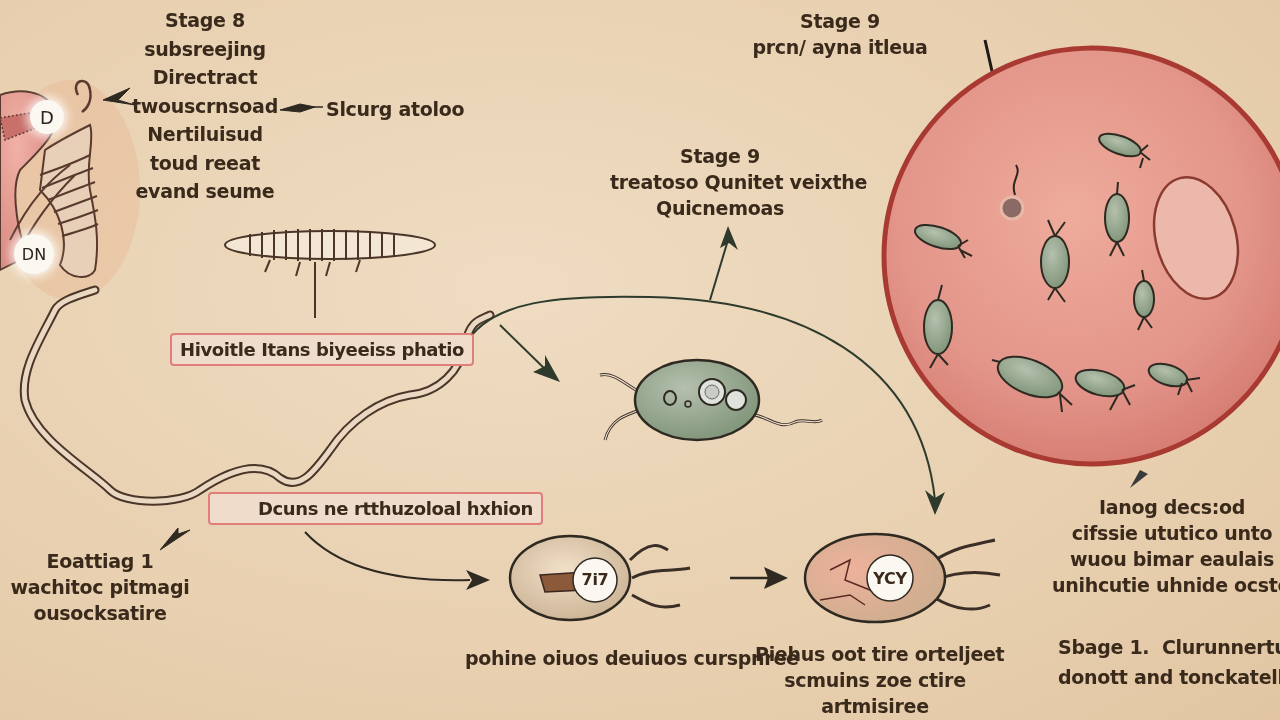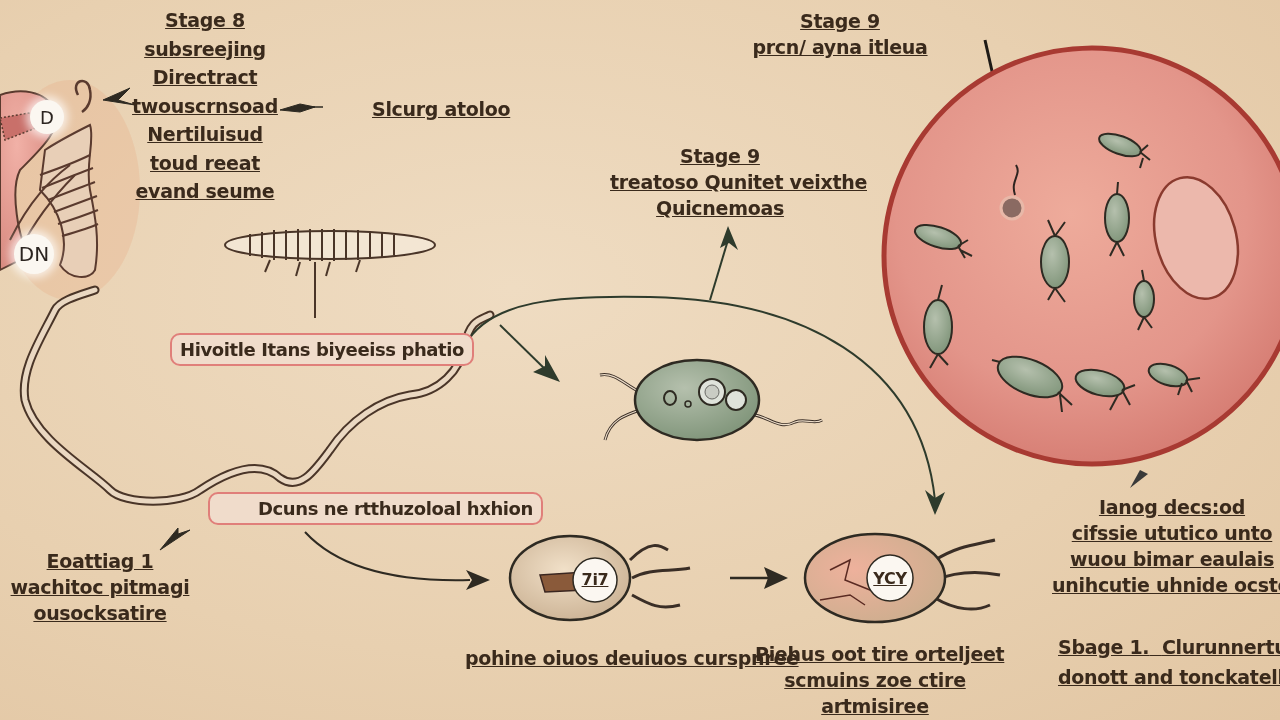--- a/index.html
+++ b/index.html
@@ -6,26 +6,26 @@
   body {
     width:1280px; height:720px; overflow:hidden; position:relative;
     background: radial-gradient(ellipse at 40% 40%, #efdcc2 0%, #e8d0b0 60%, #e2c6a3 100%);
     font-family: "Liberation Sans", sans-serif;
     color:#3a2a1c;
   }
   .art { position:absolute; left:0; top:0; width:1280px; height:720px; }
   .txt {
     position:absolute; text-align:center; font-weight:bold;
     font-family: "DejaVu Sans", sans-serif; letter-spacing:-0.3px;
-    color:#3a2a1c; font-size:19px; line-height:26px; white-space:nowrap;text-decoration:underline;
+    color:#3a2a1c; font-size:19px; line-height:26px; white-space:nowrap;
   }
   .txt div { margin:0; }
   .box {
     position:absolute; background:#f0dccb; border:2px solid #e07f7a;
-    border-radius:10px; font-weight:bold; font-family:"DejaVu Sans", sans-serif;
+    border-radius:4px; font-weight:bold; font-family:"DejaVu Sans", sans-serif;
     font-size:18px; color:#3a2a1c; padding:4px 8px; white-space:nowrap; letter-spacing:-0.4px;
   }
   .label-circle {
     position:absolute; border-radius:50%; background:#fbf7f1;
     box-shadow:0 0 8px 4px rgba(255,255,255,0.7);
     display:flex; align-items:center; justify-content:center;
     font-family:"DejaVu Sans", sans-serif; font-size:18px; color:#2b2420;
   }
 </style>
 </head>
@@ -175,37 +175,37 @@
       <path d="M1000,362 L992,360 M1060,395 L1062,412 M1058,392 L1072,405"></path>
       <path d="M1122,390 L1130,405 M1122,390 L1135,385 M1118,395 L1110,410"></path>
       <path d="M1186,380 L1200,378 M1186,380 L1192,392 M1182,383 L1178,395"></path>
     </g>
   </g>
 </svg>
 
 <div class="label-circle" style="left:30px; top:100px; width:34px; height:34px;">
   <span>D</span>
 </div>
-<div class="label-circle" style="left:14px; top:234px; width:40px; height:40px; font-size:20px;">
+<div class="label-circle" style="left:14px; top:234px; width:40px; height:40px; font-size:16px;">
   <span>DN</span>
 </div>
 
 <div class="txt" style="left:578px; top:567px; width:34px; font-size:16px;">7i7</div>
 <div class="txt" style="left:873px; top:566px; width:34px; font-size:16px;">YCY</div>
 
 <div class="txt" style="left:130px; top:6px; width:150px; line-height:28.5px;">
   <div>Stage 8</div>
   <div>subsreejing</div>
   <div>Directract</div>
   <div>twouscrnsoad</div>
   <div>Nertiluisud</div>
   <div>toud reeat</div>
   <div>evand seume</div>
 </div>
-<div class="txt" style="left:326px; top:96px;margin-left:46px;">Slcurg atoloo</div>
+<div class="txt" style="left:326px; top:96px;">Slcurg atoloo</div>
 
 <div class="txt" style="left:700px; top:8px; width:280px;">
   <div>Stage 9</div>
   <div>prcn/ ayna itleua</div>
 </div>
 
 <div class="txt" style="left:610px; top:143px; width:220px;">
   <div>Stage 9</div>
   <div>treatoso Qunitet veixthe</div>
   <div>Quicnemoas</div>

